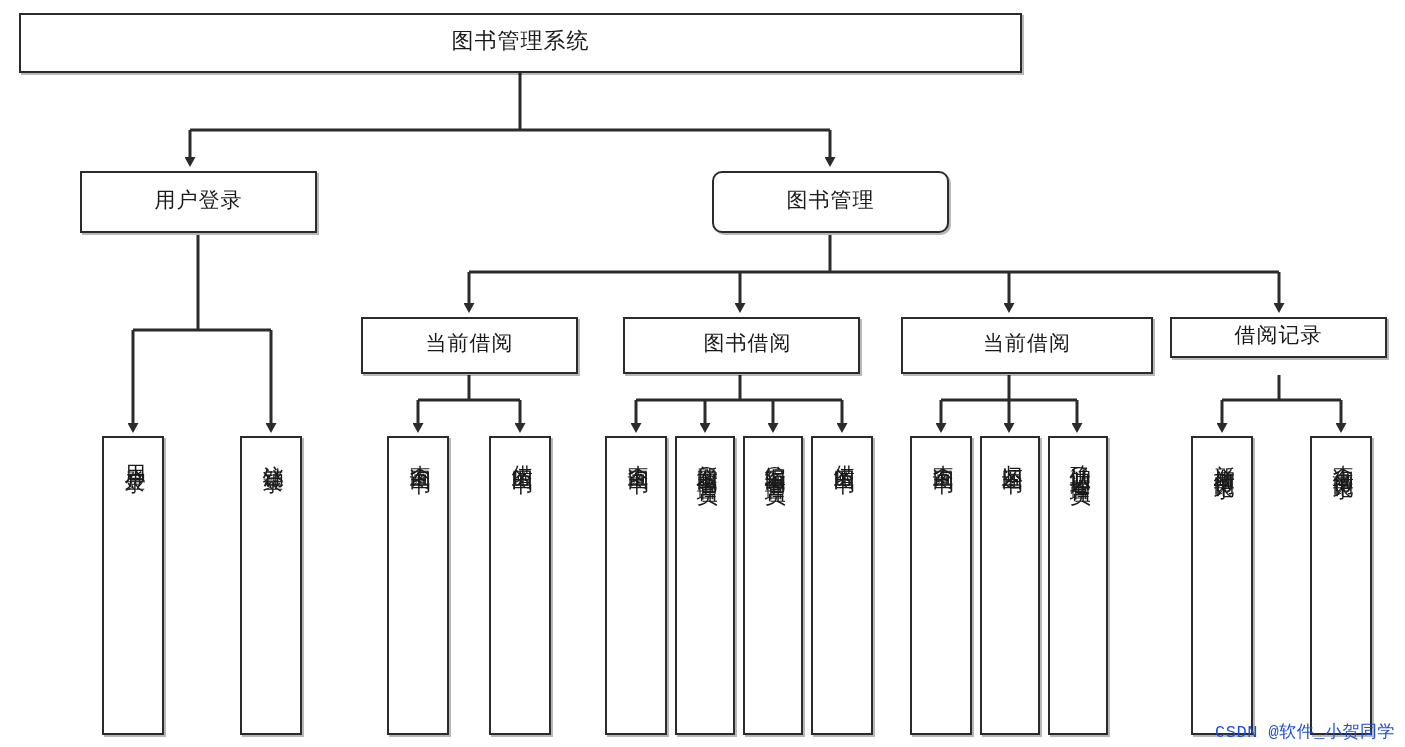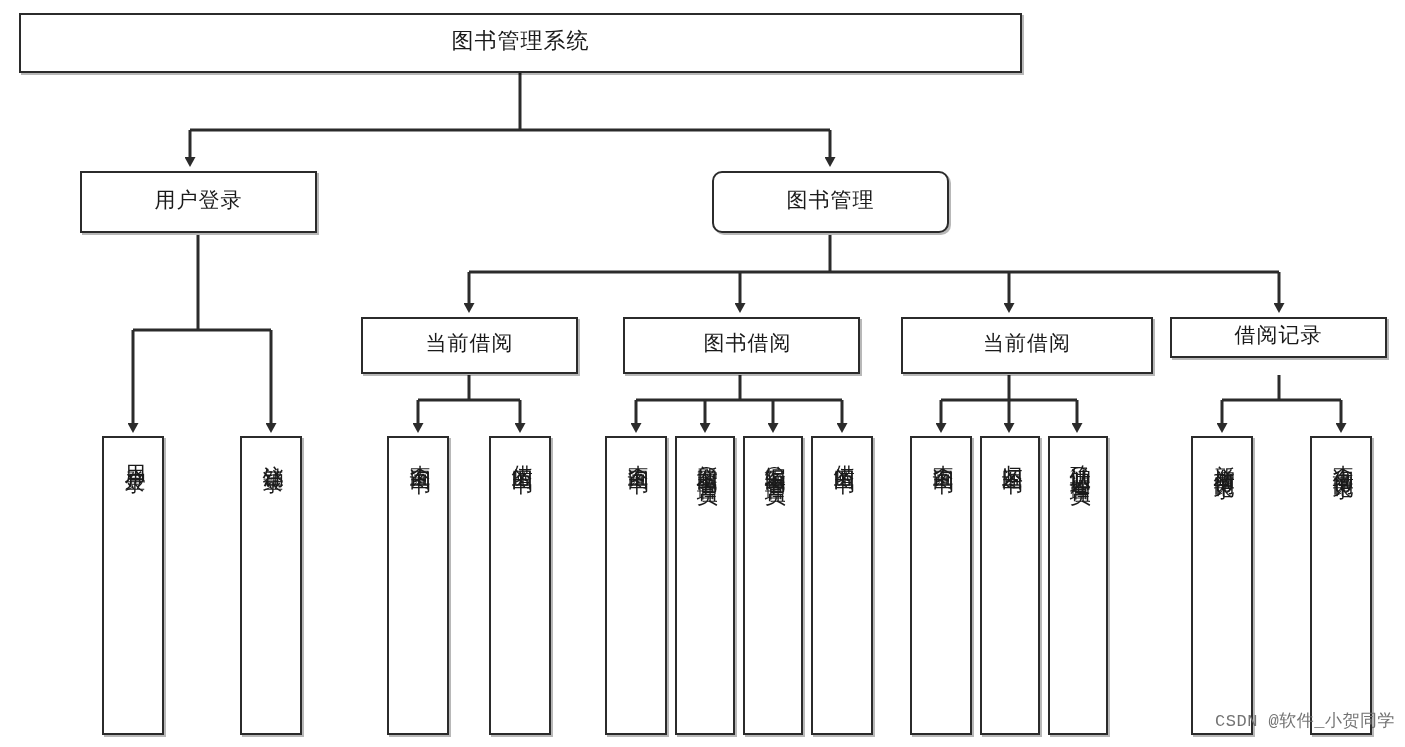--- a/index.html
+++ b/index.html
@@ -59,23 +59,23 @@
     font-size:21px;
     line-height:1.45;
     letter-spacing:3px;
     white-space:normal;
     max-height:100%;
   }
   
   #watermark{
     position:absolute;
     right:10px;
-    bottom:15px;
+    bottom:4px;
     font-size:17px;
-    color:#737373;
+    color:#1d4ed8;
     letter-spacing:0.5px;
     z-index:5;
     white-space:nowrap;
   }
 </style>
 </head>
 <body>
 
 <div id="canvas">
 

